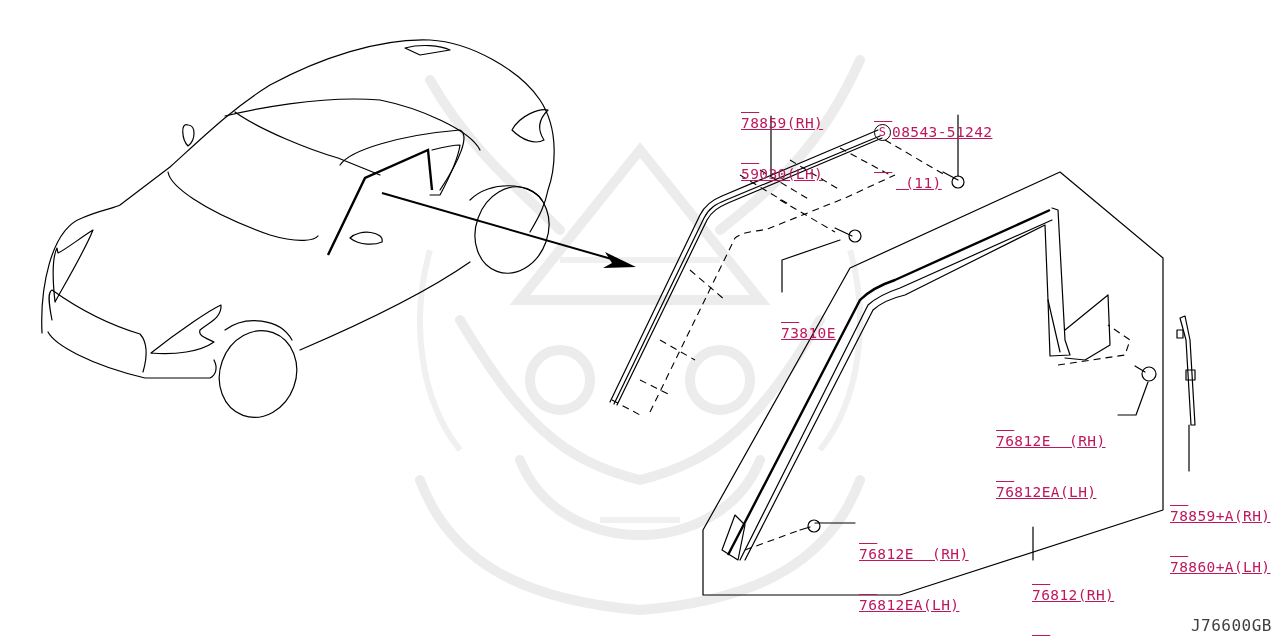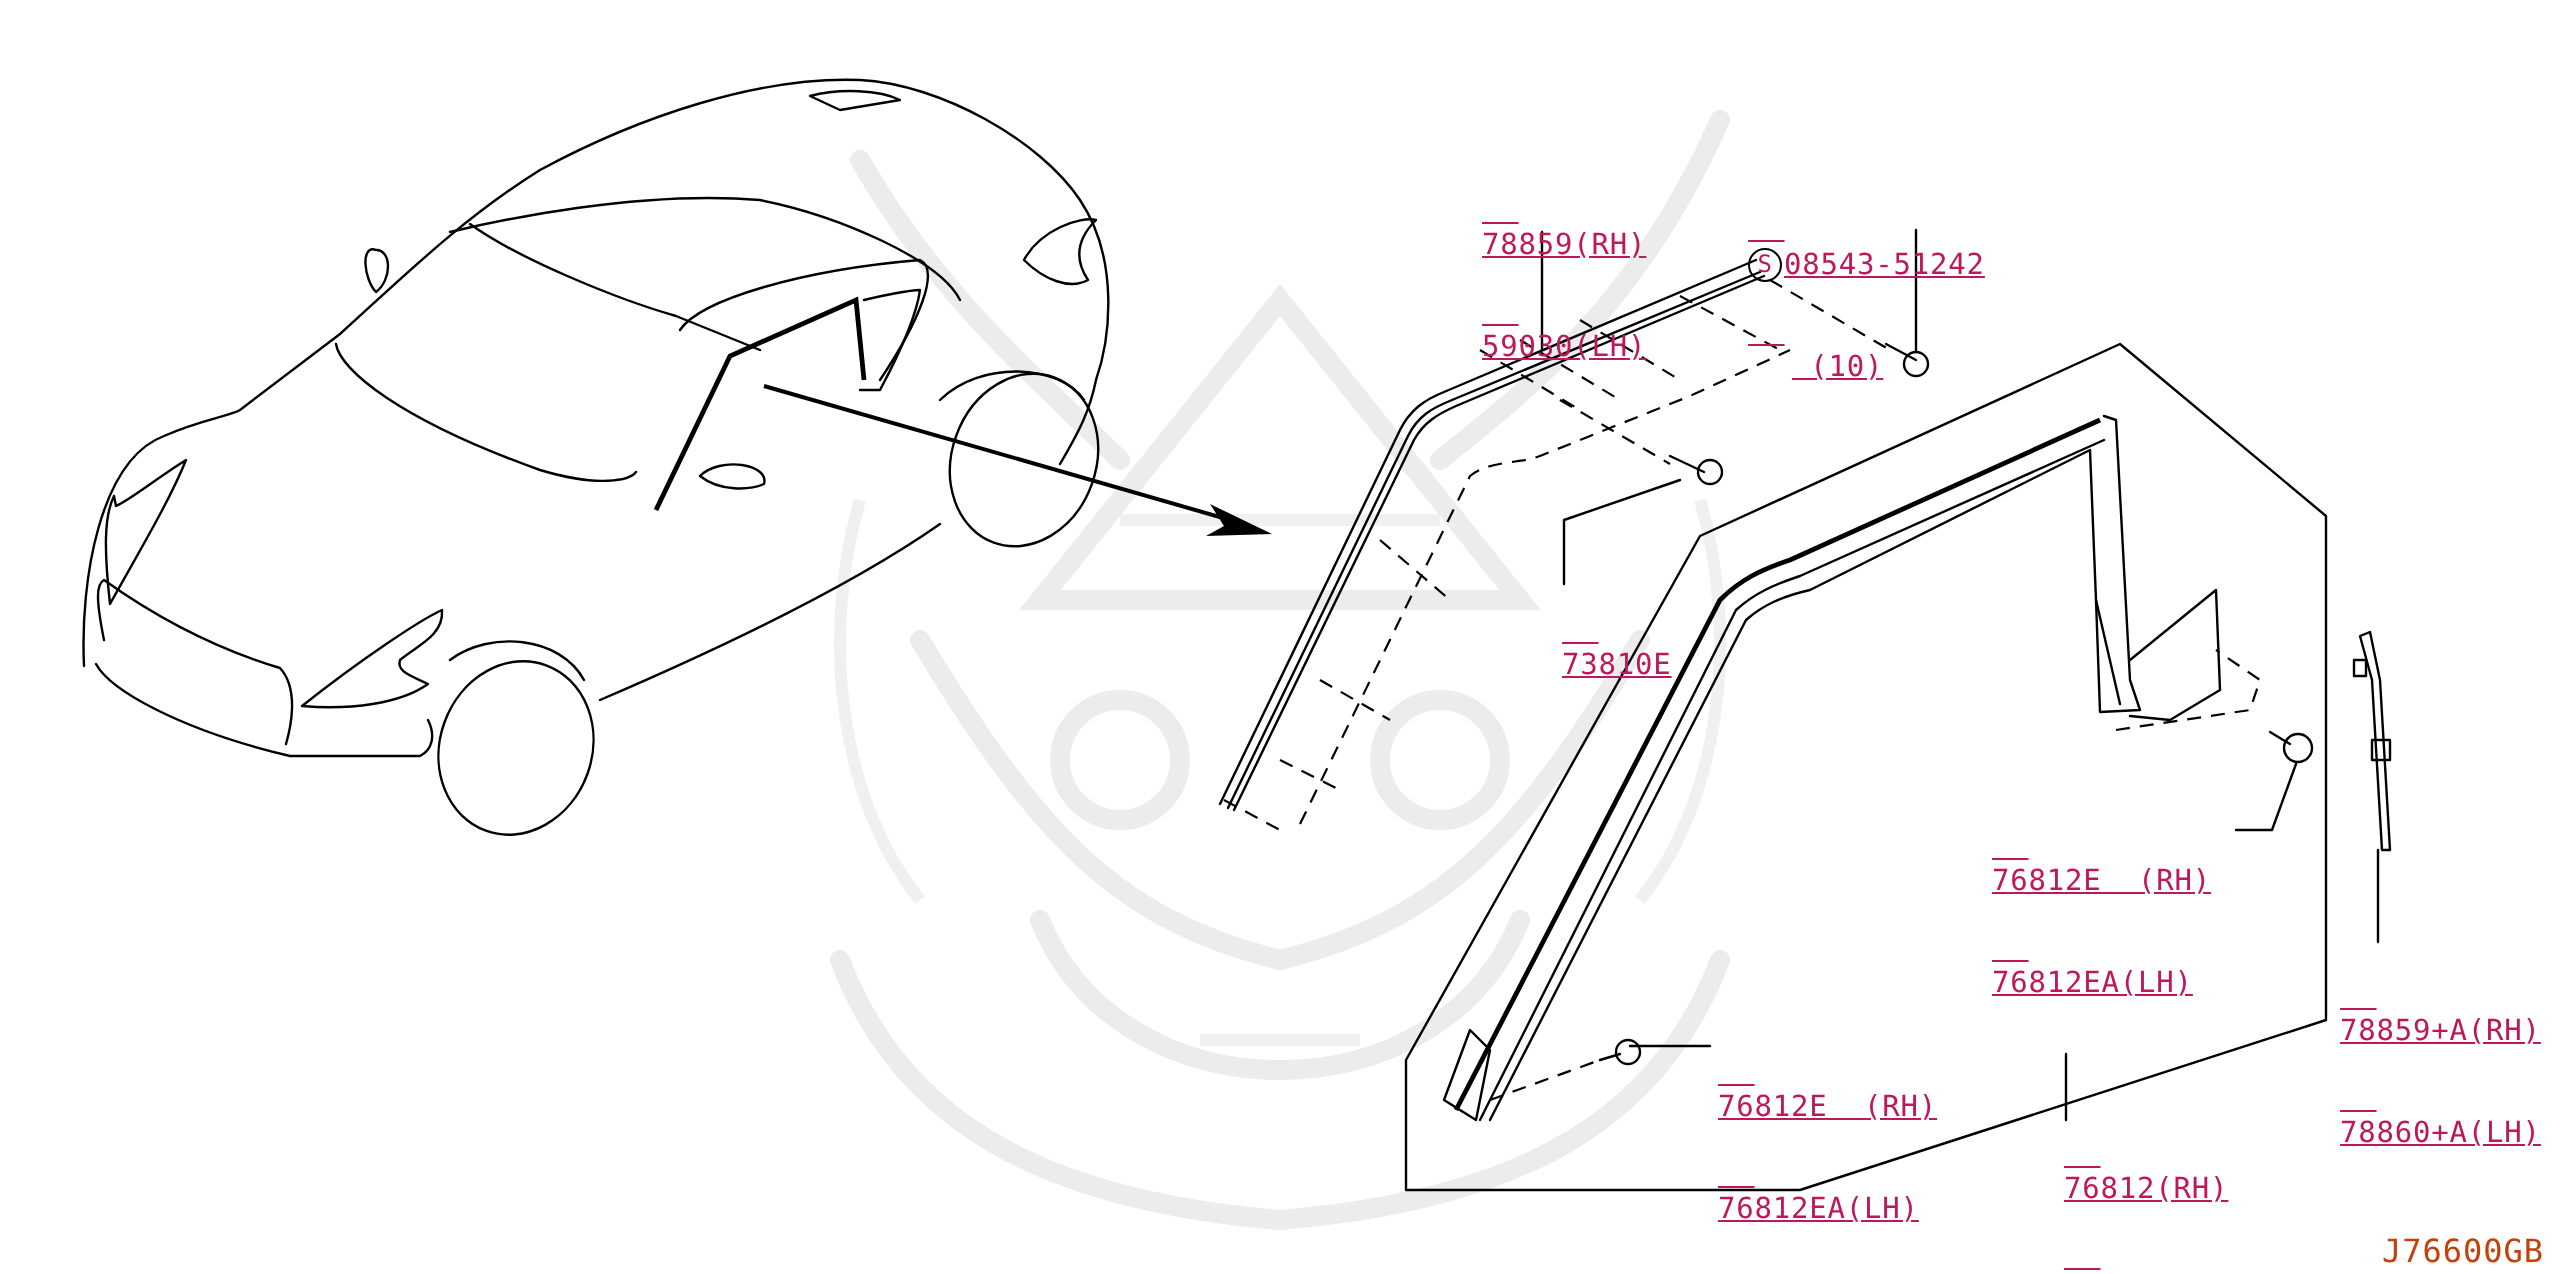--- a/index.html
+++ b/index.html
@@ -5,21 +5,21 @@
     html, body { margin: 0; padding: 0; background: #ffffff; }
     body { width: 1280px; height: 637px; overflow: hidden; position: relative; font-family: "DejaVu Sans Mono", monospace; }
     #diagram { position: absolute; left: 0; top: 0; width: 1280px; height: 637px; }
     .ln { fill: none; stroke: #000; stroke-width: 1.2; stroke-linejoin: round; stroke-linecap: round; }
     .thick { fill: none; stroke: #000; stroke-width: 2.4; }
     .dash { fill: none; stroke: #000; stroke-width: 1.1; stroke-dasharray: 7 5; }
     .wm { fill: none; stroke: #ececec; stroke-width: 10; stroke-linecap: round; }
     .wm2 { fill: none; stroke: #f0f0f0; stroke-width: 6; }
     .lbl { position: absolute; font-family: "DejaVu Sans Mono", monospace; font-size: 14.5px; line-height: 17px; color: #be185d; white-space: pre; letter-spacing: 0.4px; text-decoration: underline; }
     .lbl div { white-space: pre; }
-    .code { position: absolute; right: 8px; bottom: 2px; font-family: "DejaVu Sans Mono", monospace; font-size: 16px; color: #c2410c; letter-spacing: 0.5px; }
+    .code { position: absolute; right: 8px; bottom: 2px; font-family: "DejaVu Sans Mono", monospace; font-size: 16px; color: #404040; letter-spacing: 0.5px; }
     .s-circle { display: inline-block; width: 15px; height: 15px; border: 1.3px solid #000; border-radius: 50%; text-align: center; line-height: 15px; font-size: 12px; margin-right: 1px; vertical-align: 1px; }
   </style>
 </head>
 <body>
 
 <svg id="diagram" viewBox="0 0 1280 637" xmlns="http://www.w3.org/2000/svg">
 
   <g>
     <path class="wm" d="M430 80 C 470 150, 520 190, 560 230"></path>
     <path class="wm" d="M860 60 C 820 150, 770 190, 720 230"></path>
@@ -117,21 +117,21 @@
   </g>
 </svg>
 
 <div class="lbl" style="left:741px; top:81px;">
   <div>78859(RH)</div>
   <div>59030(LH)</div>
 </div>
 
 <div class="lbl" style="left:874px; top:90px;">
   <div><span class="s-circle">S</span><span>08543-51242</span></div>
-  <div style="margin-left:22px;"> (10)</div>
+  <div style="margin-left:22px;"> (11)</div>
 </div>
 
 <div class="lbl" style="left:781px; top:291px;">
   <div>73810E</div>
 </div>
 
 <div class="lbl" style="left:996px; top:399px;">
   <div>76812E  (RH)</div>
   <div>76812EA(LH)</div>
 </div>

